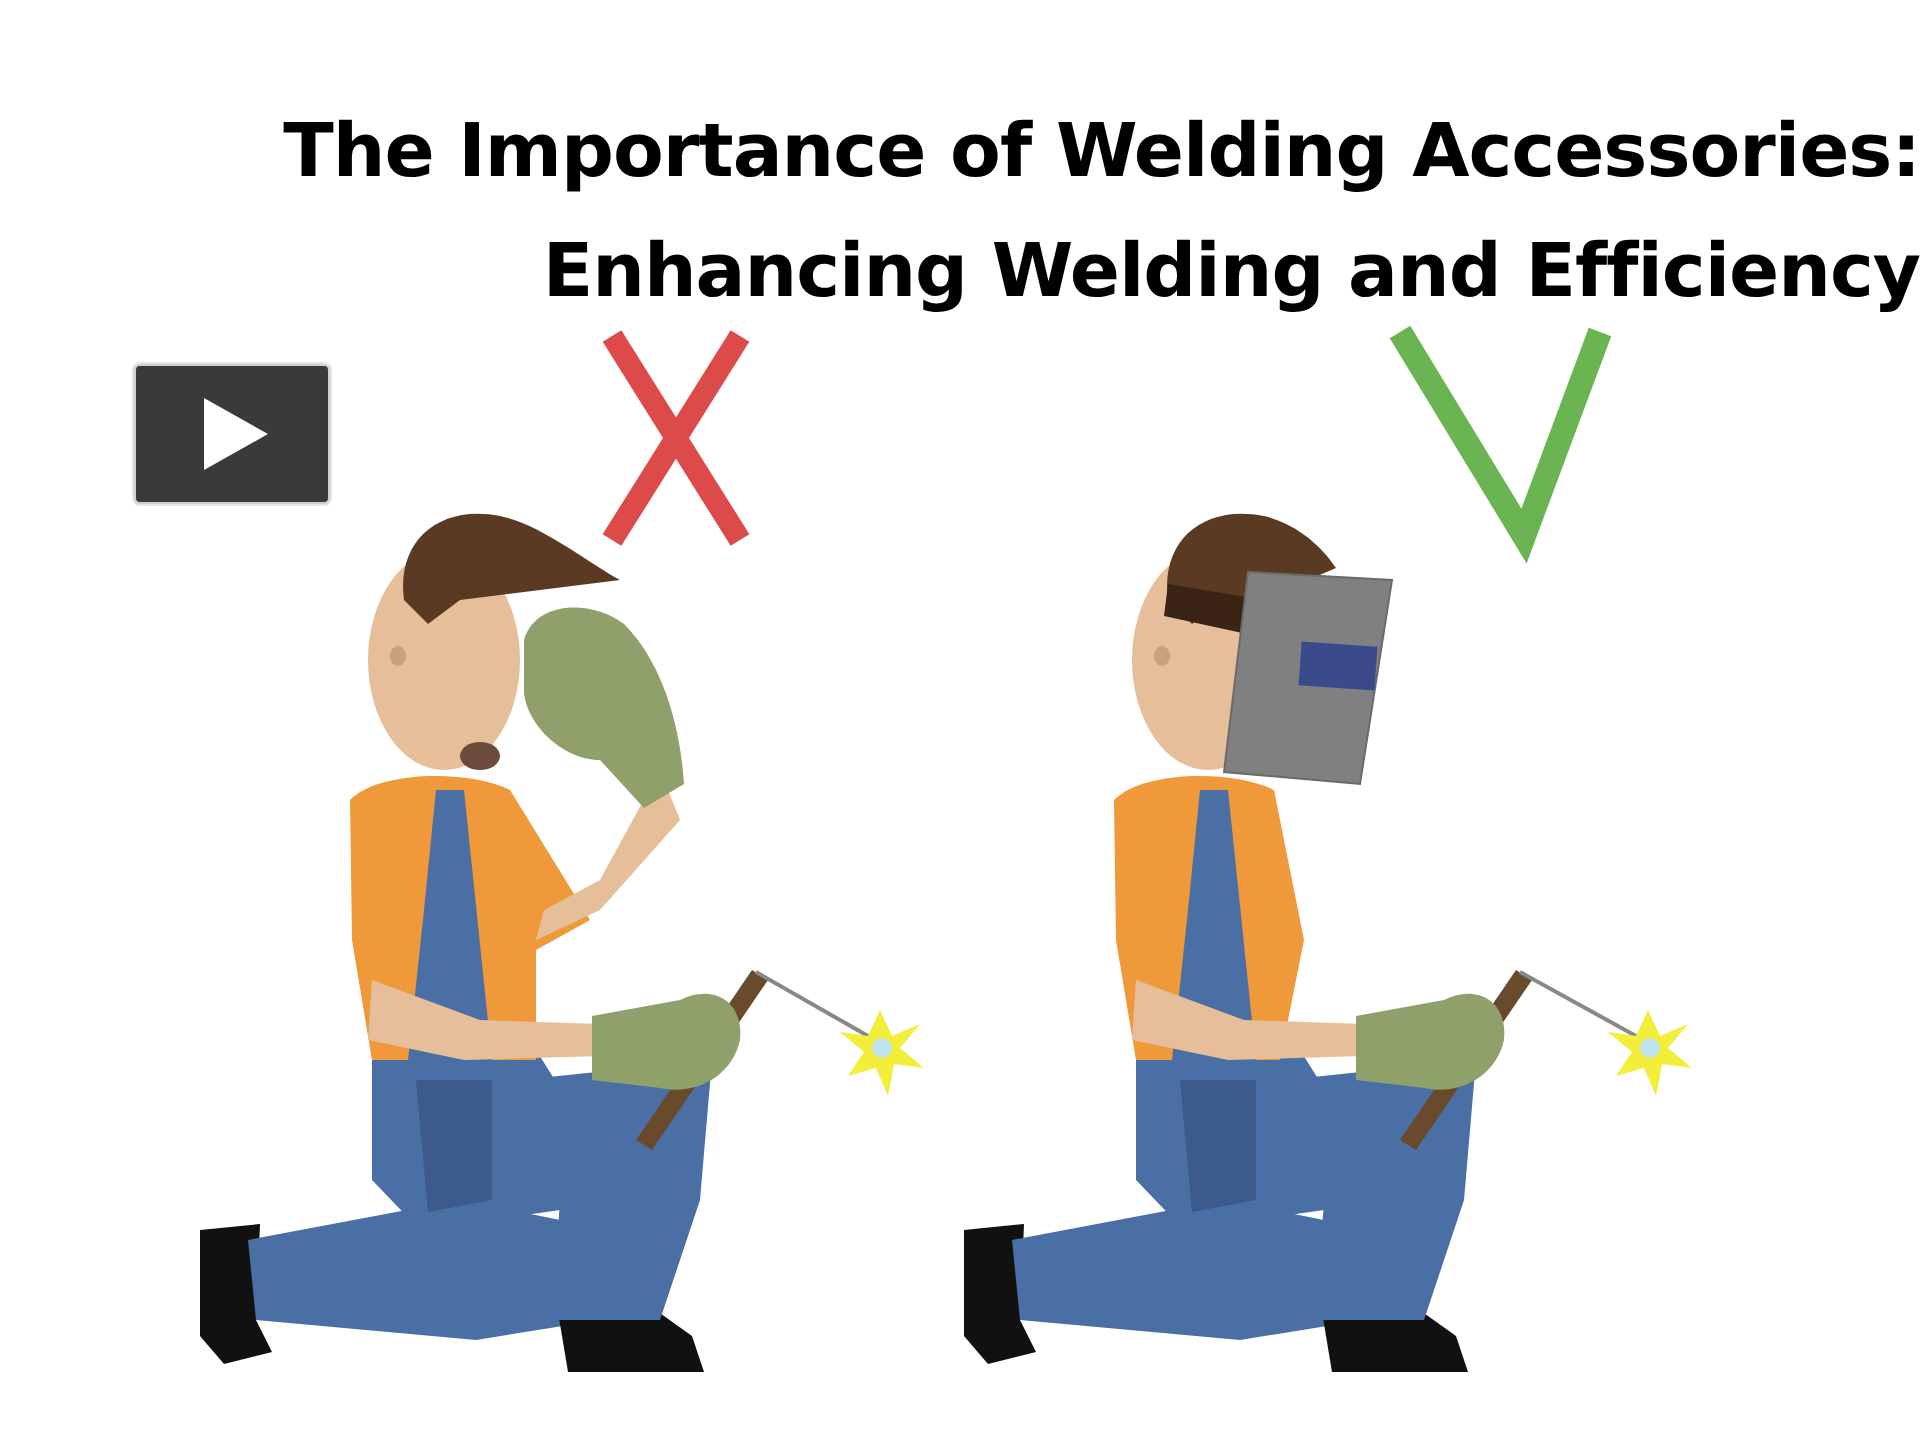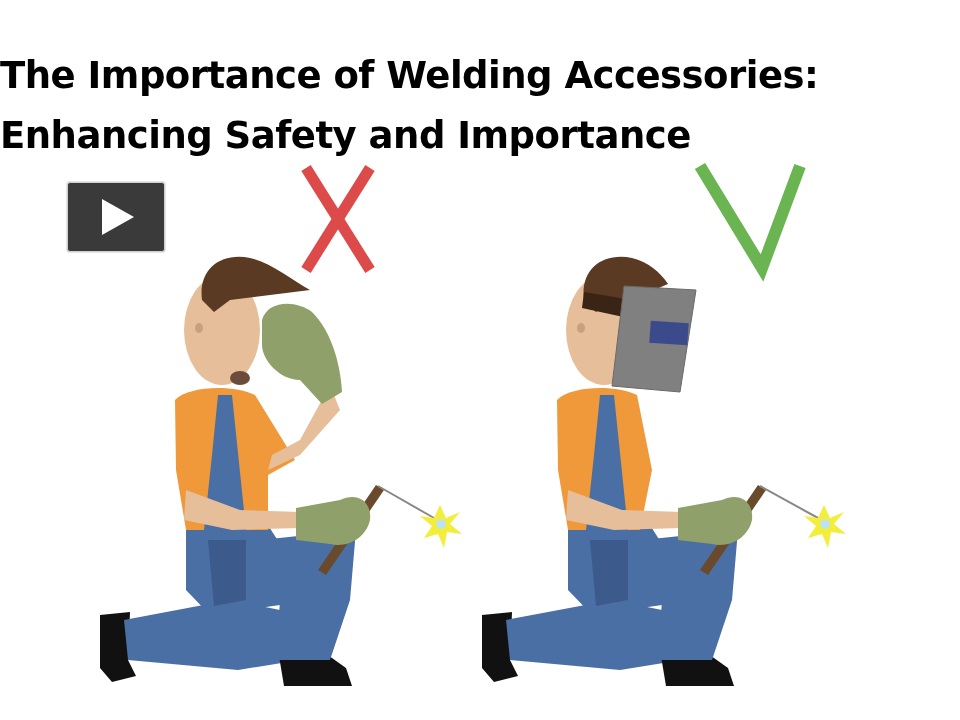--- a/index.html
+++ b/index.html
@@ -2,42 +2,42 @@
 <html><head>
   <meta charset="utf-8">
   <style>
     html, body { margin: 0; padding: 0; }
     body {
       width: 960px; height: 720px; background: #ffffff; position: relative; overflow: hidden;
       font-family: "Liberation Sans", "DejaVu Sans", sans-serif;
     }
     .slide { position: absolute; left: 0; top: 0; width: 960px; height: 720px; background: #fff; }
     .title {
-      position: absolute; left: 0; top: 46px; width: 960px; text-align: left;
+      position: absolute; left: 0; top: 46px; width: 960px; text-align: right;
       font-family: "DejaVu Sans", "Liberation Sans", sans-serif;
       font-weight: bold; font-size: 37px; line-height: 60px; color: #000; letter-spacing: -0.5px;
       z-index: 3;
     }
     .title span { display: block; }
     .play-button {
       position: absolute; left: 67px; top: 182px; width: 96px; height: 68px;
       background: #3a3a3a; border-radius: 3px; border: 1px solid #cfcfcf;
       box-shadow: 0 0 0 1px #e5e5e5; cursor: pointer; z-index: 4;
     }
     .play-button svg { position: absolute; left: 0; top: 0; }
     .illustration { position: absolute; left: 0; top: 0; width: 960px; height: 720px; z-index: 1; }
   </style>
 </head>
 <body>
 
 <div class="slide">
 
   <div class="title">
     <span>The Importance of Welding Accessories:</span>
-    <span>Enhancing Safety and Importance</span>
+    <span>Enhancing Welding and Efficiency</span>
   </div>
 
   <div class="play-button">
     <svg width="96" height="68" viewBox="0 0 96 68">
       <polygon points="34,16 34,52 66,34" fill="#ffffff"></polygon>
     </svg>
   </div>
 
   <svg class="illustration" width="960" height="720" viewBox="0 0 960 720">
 

